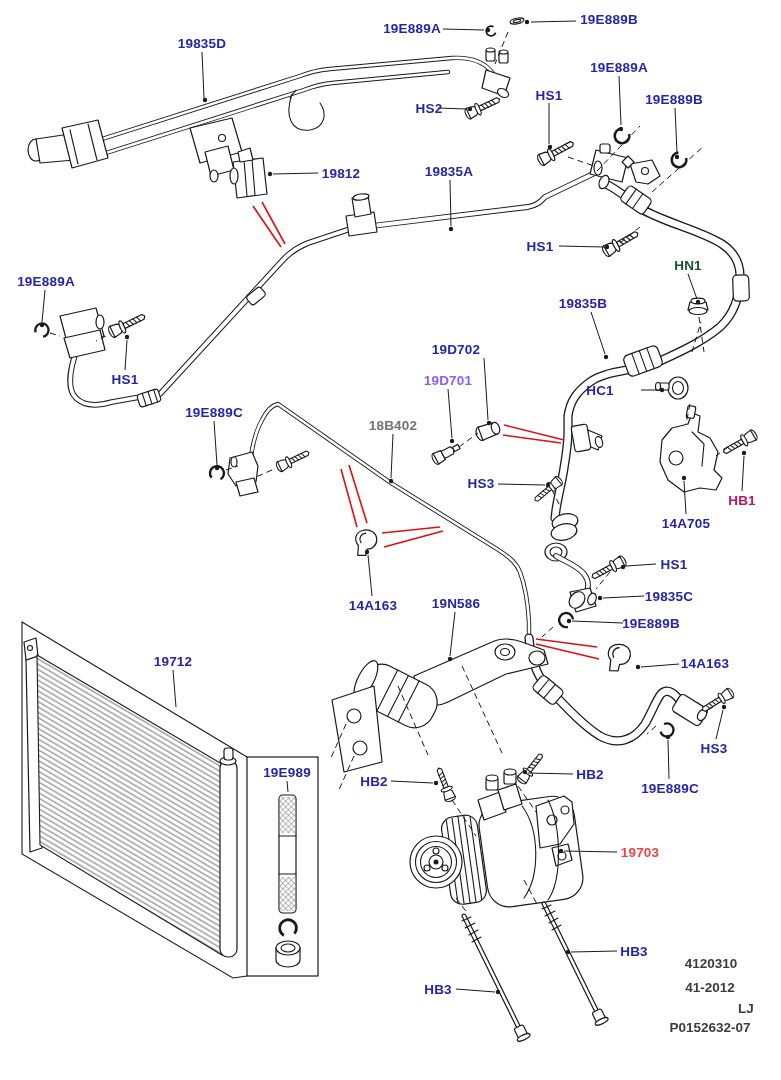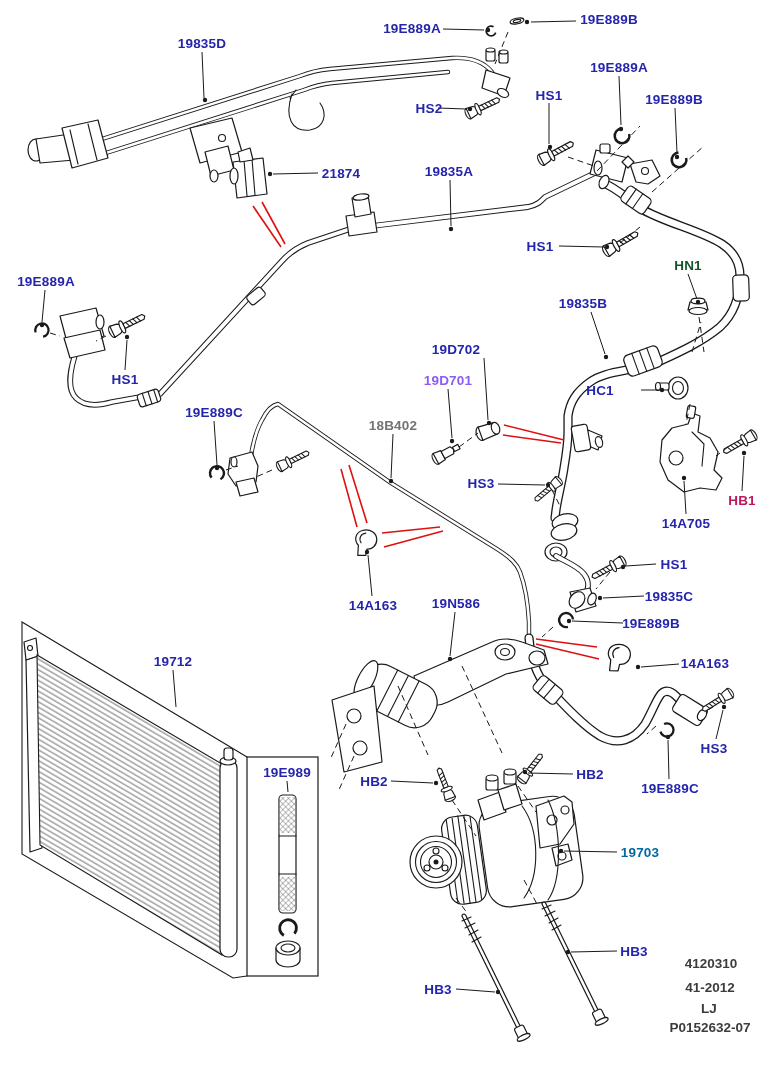--- a/index.html
+++ b/index.html
@@ -420,21 +420,21 @@
 </svg>
 
 <div id="labels">
       <div class="lbl" style="left: 202px; top: 43px; color: rgb(36, 36, 173);">19835D</div>
       <div class="lbl" style="left: 412px; top: 28px; color: rgb(36, 36, 173);">19E889A</div>
       <div class="lbl" style="left: 609px; top: 19px; color: rgb(36, 36, 173);">19E889B</div>
       <div class="lbl" style="left: 421px; top: 108px; color: rgb(36, 36, 173); padding-left: 16px;">HS2</div>
       <div class="lbl" style="left: 549px; top: 95px; color: rgb(36, 36, 173);">HS1</div>
       <div class="lbl" style="left: 619px; top: 67px; color: rgb(36, 36, 173);">19E889A</div>
       <div class="lbl" style="left: 674px; top: 99px; color: rgb(36, 36, 173);">19E889B</div>
-      <div class="lbl" style="left: 341px; top: 173px; color: rgb(36, 36, 173);">21874</div>
+      <div class="lbl" style="left: 341px; top: 173px; color: rgb(36, 36, 173);">19812</div>
       <div class="lbl" style="left: 449px; top: 171px; color: rgb(36, 36, 173);">19835A</div>
       <div class="lbl" style="left: 540px; top: 246px; color: rgb(36, 36, 173);">HS1</div>
       <div class="lbl" style="left: 688px; top: 265px; color: #14532d;">HN1</div>
       <div class="lbl" style="left: 46px; top: 281px; color: rgb(36, 36, 173);">19E889A</div>
       <div class="lbl" style="left: 125px; top: 379px; color: rgb(36, 36, 173);">HS1</div>
       <div class="lbl" style="left: 583px; top: 303px; color: rgb(36, 36, 173);">19835B</div>
       <div class="lbl" style="left: 456px; top: 349px; color: rgb(36, 36, 173);">19D702</div>
       <div class="lbl" style="left: 448px; top: 380px; color: #8b5cf6;">19D701</div>
       <div class="lbl" style="left: 600px; top: 390px; color: rgb(36, 36, 173);">HC1</div>
       <div class="lbl" style="left: 214px; top: 412px; color: rgb(36, 36, 173);">19E889C</div>
@@ -445,23 +445,23 @@
       <div class="lbl" style="left: 674px; top: 564px; color: rgb(36, 36, 173);">HS1</div>
       <div class="lbl" style="left: 669px; top: 596px; color: rgb(36, 36, 173);">19835C</div>
       <div class="lbl" style="left: 651px; top: 623px; color: rgb(36, 36, 173);">19E889B</div>
       <div class="lbl" style="left: 373px; top: 605px; color: rgb(36, 36, 173);">14A163</div>
       <div class="lbl" style="left: 456px; top: 603px; color: rgb(36, 36, 173);">19N586</div>
       <div class="lbl" style="left: 705px; top: 663px; color: rgb(36, 36, 173);">14A163</div>
       <div class="lbl" style="left: 714px; top: 748px; color: rgb(36, 36, 173);">HS3</div>
       <div class="lbl" style="left: 670px; top: 788px; color: rgb(36, 36, 173);">19E889C</div>
       <div class="lbl" style="left: 374px; top: 781px; color: rgb(36, 36, 173);">HB2</div>
       <div class="lbl" style="left: 590px; top: 774px; color: rgb(36, 36, 173);">HB2</div>
-      <div class="lbl" style="left: 640px; top: 852px; color: #0369a1; text-align: right;">19703</div>
+      <div class="lbl" style="left: 640px; top: 852px; color: #ef4444; text-align: right;">19703</div>
       <div class="lbl" style="left: 634px; top: 951px; color: rgb(36, 36, 173);">HB3</div>
       <div class="lbl" style="left: 438px; top: 989px; color: rgb(36, 36, 173);">HB3</div>
       <div class="lbl" style="left: 173px; top: 661px; color: rgb(36, 36, 173);">19712</div>
       <div class="lbl" style="left: 287px; top: 772px; color: rgb(36, 36, 173);">19E989</div>
       <div class="doc" style="left: 711px; top: 963px; color: rgb(60, 60, 60);">4120310</div>
       <div class="doc" style="left: 710px; top: 987px; color: rgb(60, 60, 60);">41-2012</div>
-      <div class="doc" style="left: 709px; top: 1008px; color: rgb(60, 60, 60);">LJ</div>
+      <div class="doc" style="left: 746px; top: 1008px; color: rgb(60, 60, 60);">LJ</div>
       <div class="doc" style="left: 710px; top: 1027px; color: rgb(60, 60, 60);">P0152632-07</div>
     </div>
 </div>
 
 </body></html>

